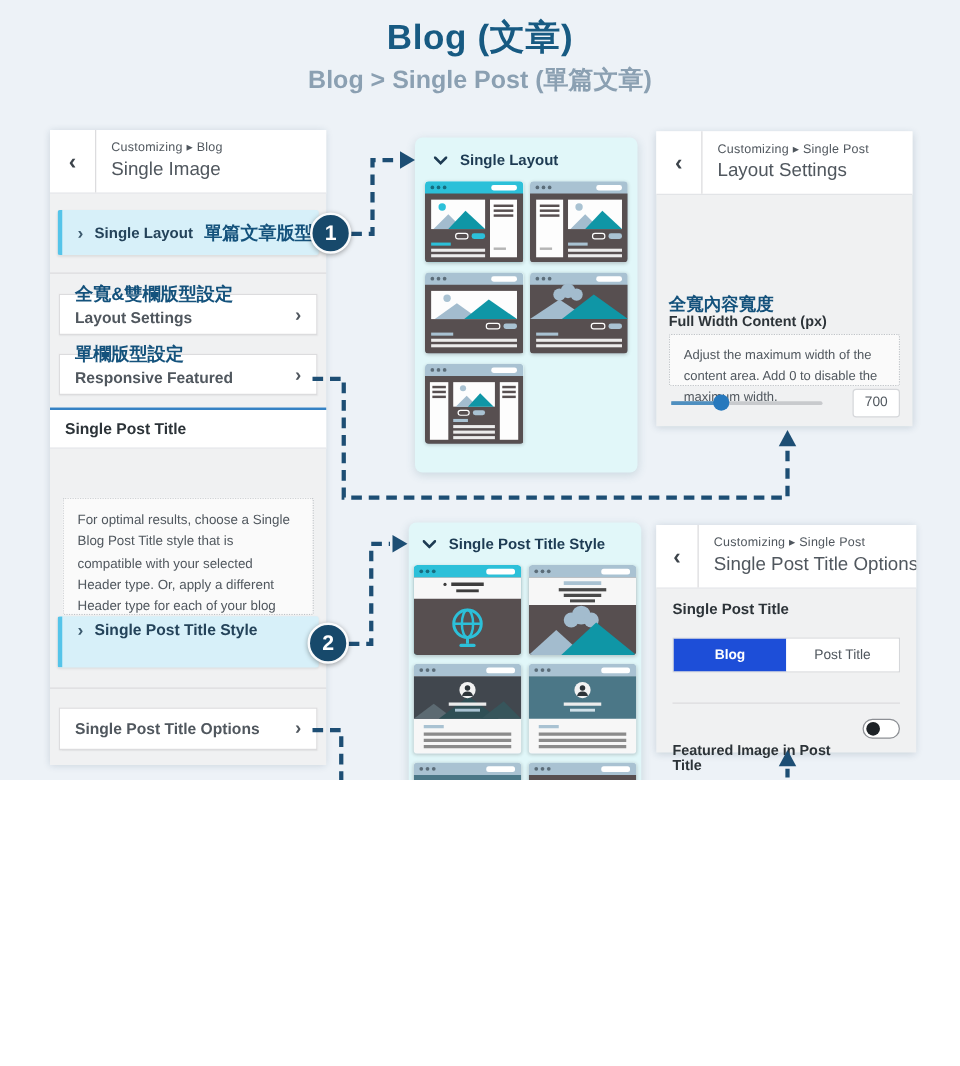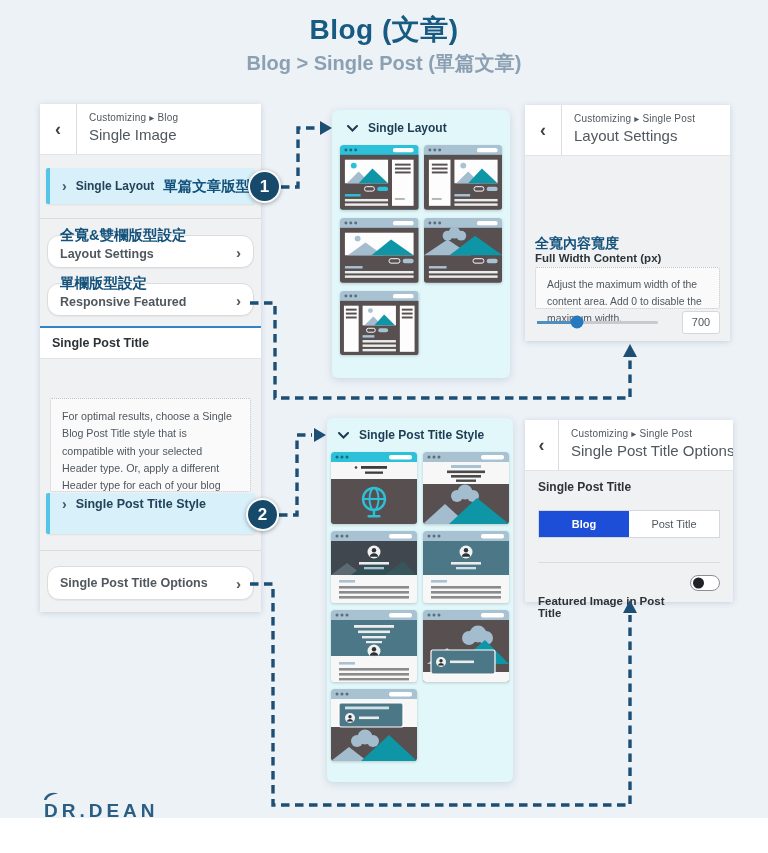--- a/index.html
+++ b/index.html
@@ -1,37 +1,37 @@
 <!DOCTYPE html>
 <html><head>
 <meta charset="utf-8">
 <style>
   * { margin:0; padding:0; box-sizing:border-box; }
   body { font-family:"Liberation Sans", sans-serif; }
-  #canvas{ position:relative; width:768px; height:818px; background:#edf2f7; overflow:hidden; }
+  #canvas{ position:relative; width:768px; height:624px; background:#edf2f7; overflow:hidden; }
 
   
   .page-title{ position:absolute; top:11px; left:0; width:100%; text-align:center;
     font-size:28px; font-weight:bold; color:#175a82; letter-spacing:.5px;}
   .page-subtitle{ position:absolute; top:50px; left:0; width:100%; text-align:center;
     font-size:20px; font-weight:bold; color:#8ba0b2; }
 
   
   .panel{ position:absolute; background:#f0f1f2; box-shadow:0 1px 6px rgba(30,60,90,.18); }
   .wp-header{ position:absolute; top:0; left:0; right:0; height:51px; background:#fff;
     border-bottom:1px solid #e2e4e7; display:flex; }
   .wp-back{ width:37px; display:flex; align-items:center; justify-content:center;
     border-right:1px solid #dcdcde; color:#3c434a; font-size:18px; font-weight:bold; cursor:pointer;}
   .wp-head-text{ padding:8px 12px; overflow:hidden; white-space:nowrap;}
   .crumb{ font-size:10px; color:#50575e; letter-spacing:.2px;}
   .panel-title{ font-size:15px; color:#50575e; margin-top:3px;}
 
   .chev{ color:#3c5a6e; font-size:14px; font-weight:bold; line-height:1;}
   .card{ position:absolute; left:7px; right:7px; background:#fff; border:1px solid #dcdcde;
-    border-radius:12px; box-shadow:0 1px 1px rgba(0,0,0,.05); cursor:pointer;}
+    border-radius:0; box-shadow:0 1px 1px rgba(0,0,0,.05); cursor:pointer;}
   .card-zh{ position:absolute; top:-10px; left:12px; font-size:14.5px; font-weight:bold; color:#14527c;}
   .card-label{ position:absolute; left:12px; bottom:6px; font-size:12.5px; font-weight:bold; color:#50575e;}
   .card-chev{ position:absolute; right:12px; top:50%; transform:translateY(-50%);
     color:#50575e; font-size:15px; font-weight:bold;}
   .dotted-box{ position:absolute; background:#fafafa; border:1px dotted #bfc3c7; border-radius:2px;
     padding:9px 11px; font-size:10.7px; line-height:1.62; color:#50575e;}
 
   
   .lp{ left:40px; top:104px; width:221px; height:508px;}
   .hl{ position:absolute; left:6px; right:6px; background:#d7f0f9; border-left:4px solid #55c4e9;

